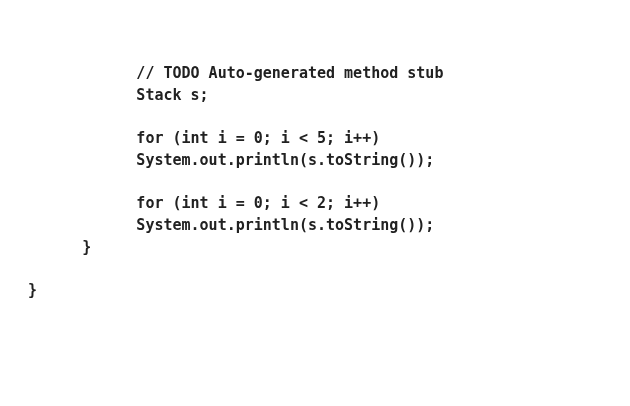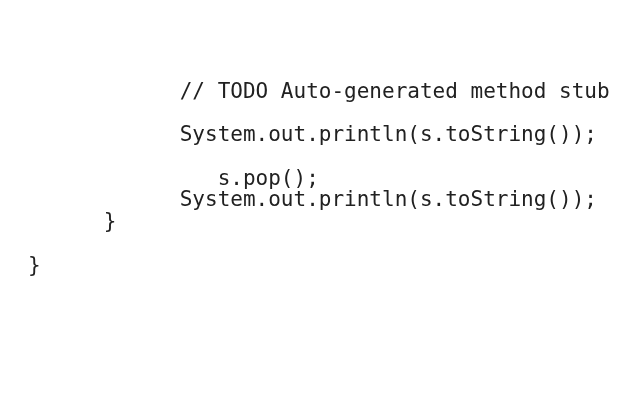--- a/index.html
+++ b/index.html
@@ -10,39 +10,41 @@
     width: 630px;
     height: 406px;
     background: #ffffff;
     overflow: hidden;
     position: relative;
     font-family: "DejaVu Sans Mono", monospace;
   }
   .code-block {
     position: absolute;
     left: 28px;
-    top: 81px;
+    top: 63px;
     font-family: "DejaVu Sans Mono", monospace;
-    font-size: 21px;
+    font-size: 15px;
     line-height: 21.7px;
     color: #212121;
-    font-weight: 400;
+    font-weight: 700;
   }
   .code-line {
     white-space: pre;
     height: 21.7px;
     letter-spacing: 0;
   }
 </style>
 </head>
 <body>
 
 <div class="code-block">
   <div class="code-line">            // TODO Auto-generated method stub</div>
+  <div class="code-line">            Stack s;</div>
   <div class="code-line"></div>
+  <div class="code-line">            for (int i = 0; i &lt; 5; i++)</div>
   <div class="code-line">            System.out.println(s.toString());</div>
   <div class="code-line"></div>
-  <div class="code-line">               s.pop();</div>
+  <div class="code-line">            for (int i = 0; i &lt; 2; i++)</div>
   <div class="code-line">            System.out.println(s.toString());</div>
   <div class="code-line">      }</div>
   <div class="code-line"></div>
   <div class="code-line">}</div>
 </div>
 
 </body></html>

